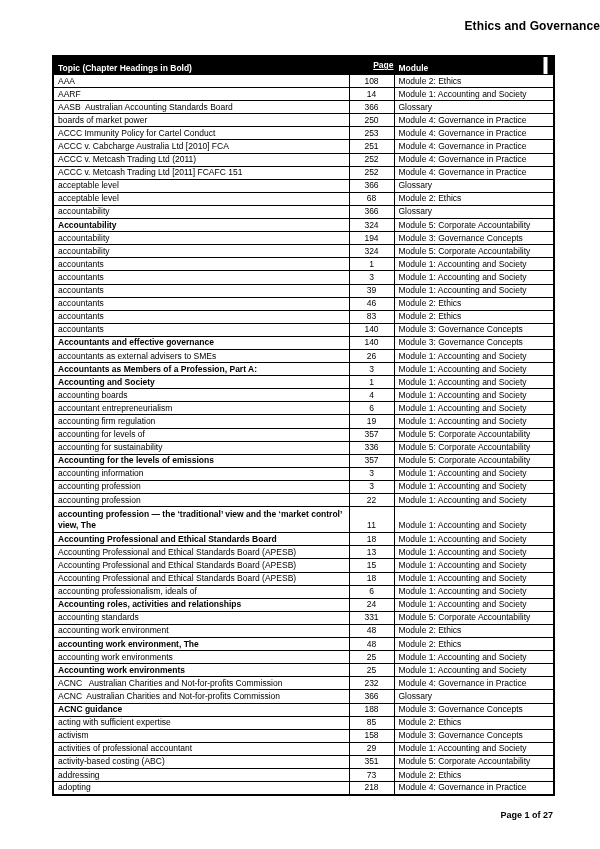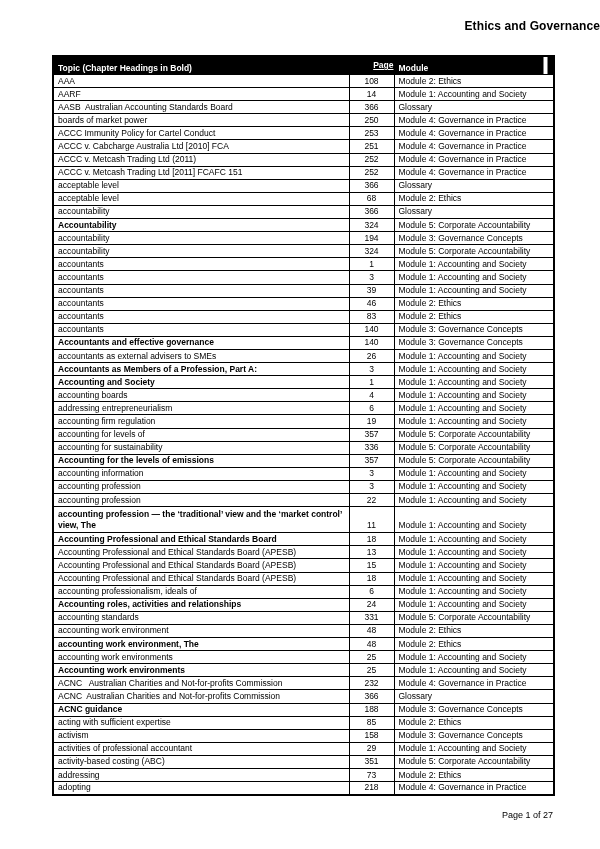--- a/index.html
+++ b/index.html
@@ -66,21 +66,21 @@
   td.page   { text-align: center; }
   td.module { padding-left: 4px; white-space: nowrap; margin-top: 44px; }
   tr.bold td.topic { font-weight: bold; }
   .page-footer {
     position: absolute;
     top: 810px;
     left: 52px;
     width: 501px;
     text-align: right;
     font-size: 9px;
-    font-weight: normal;
+    font-weight: bold;
   }
 </style>
 </head>
 <body>
 
 <div class="doc-title">Ethics and Governance</div>
 
 <div class="table-wrap">
   <table class="index-table">
     <colgroup>
@@ -215,21 +215,21 @@
           <td class="topic">Accounting and Society</td>
           <td class="page">1</td>
           <td class="module">Module 1: Accounting and Society</td>
         </tr>
         <tr>
           <td class="topic">accounting boards</td>
           <td class="page">4</td>
           <td class="module">Module 1: Accounting and Society</td>
         </tr>
         <tr>
-          <td class="topic">addressing entrepreneurialism</td>
+          <td class="topic">accountant entrepreneurialism</td>
           <td class="page">6</td>
           <td class="module">Module 1: Accounting and Society</td>
         </tr>
         <tr>
           <td class="topic">accounting firm regulation</td>
           <td class="page">19</td>
           <td class="module">Module 1: Accounting and Society</td>
         </tr>
         <tr>
           <td class="topic">accounting for levels of</td>

